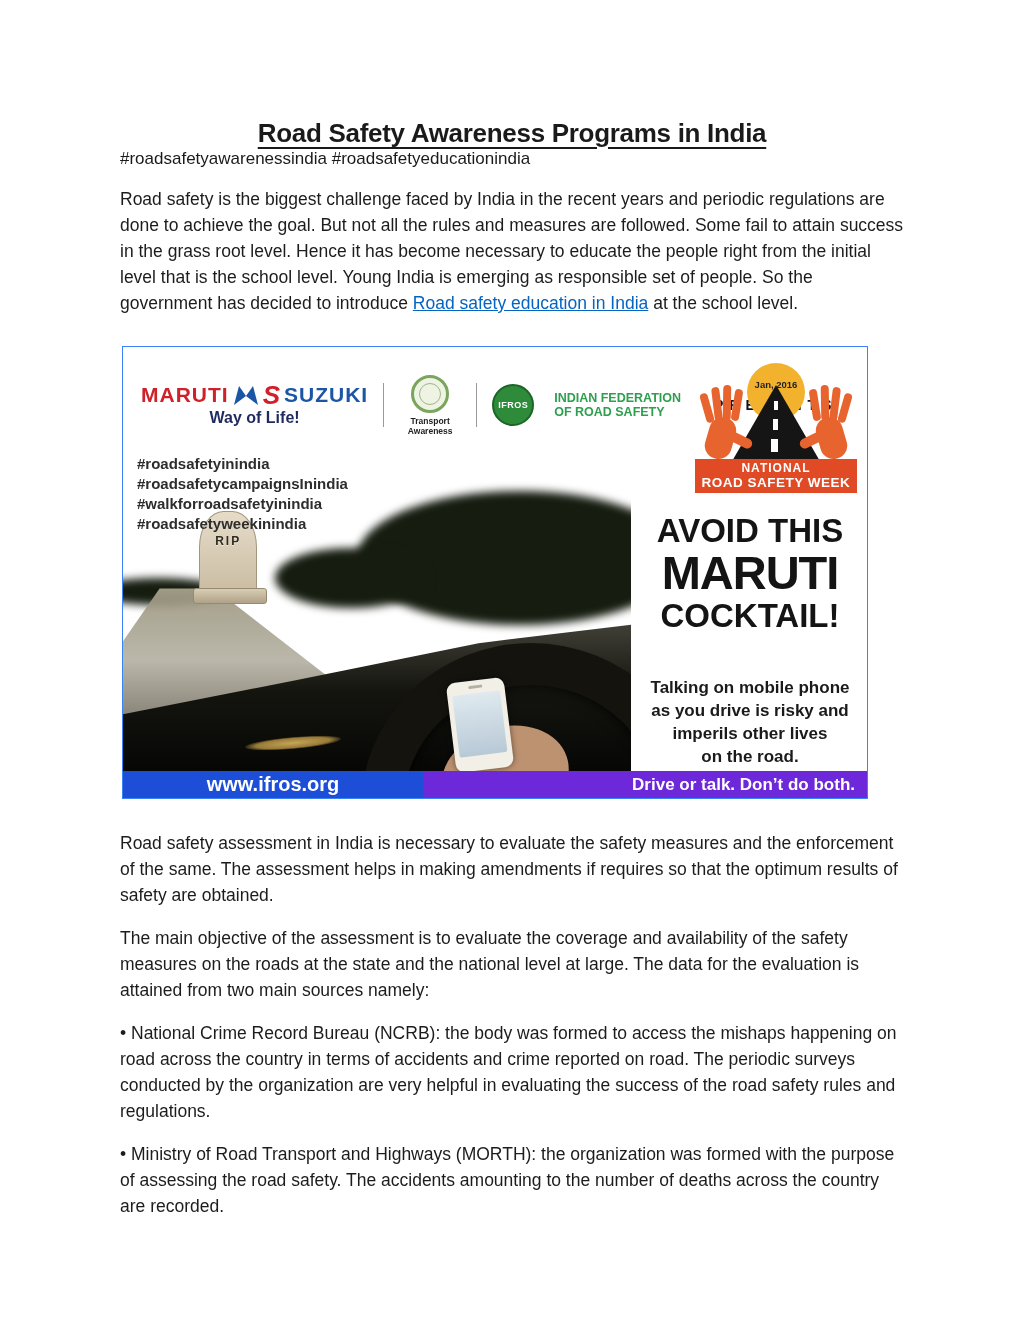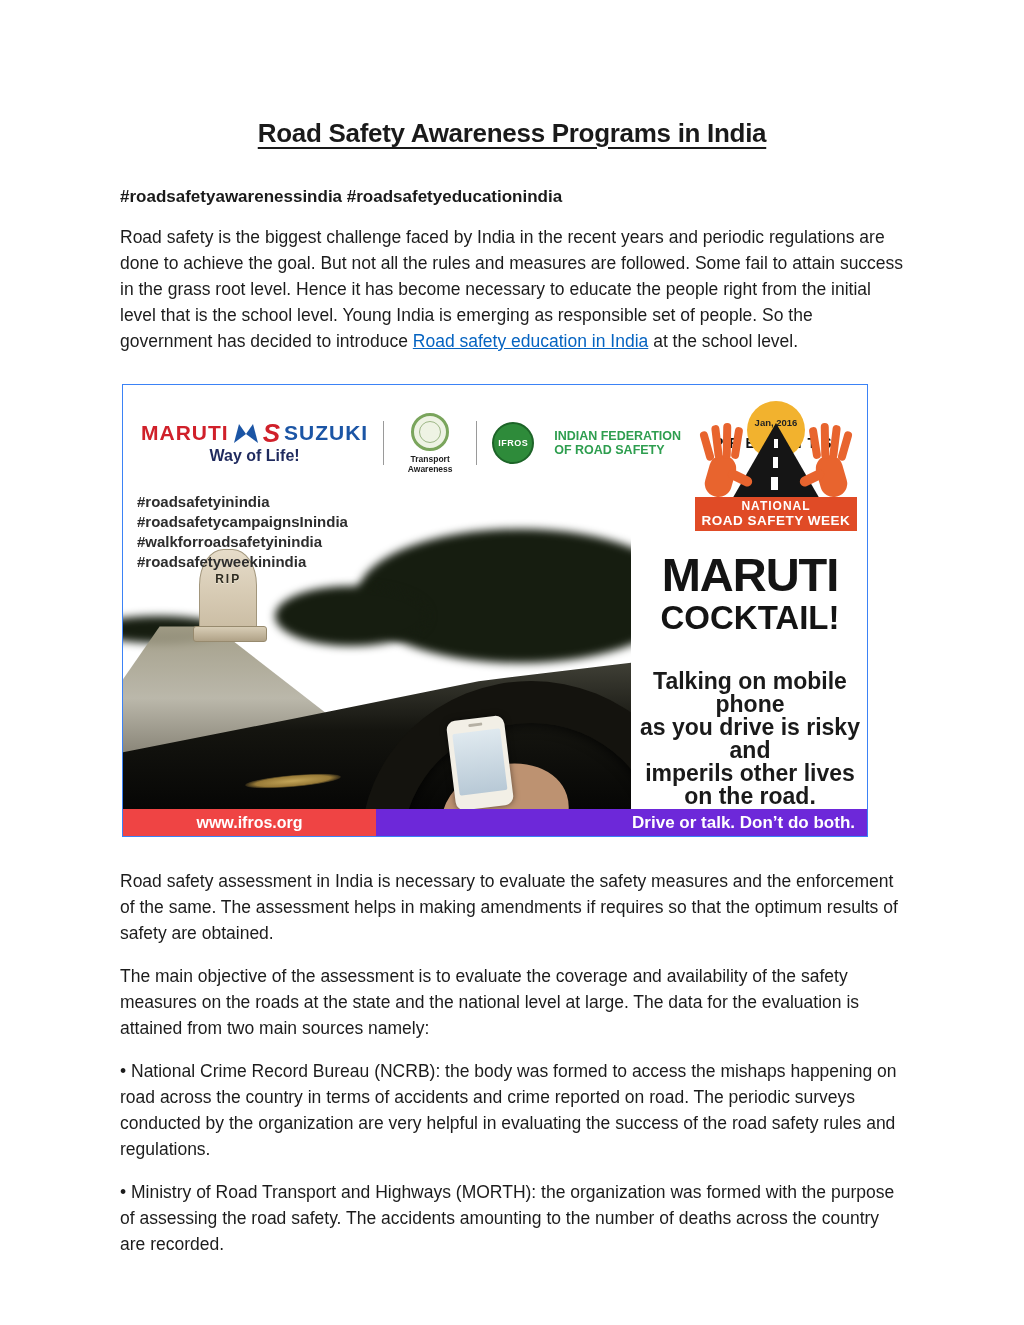--- a/index.html
+++ b/index.html
@@ -4,21 +4,21 @@
 <style>
   * { margin:0; padding:0; box-sizing:border-box; }
   html,body { width:1024px; background:#ffffff; font-family:"Liberation Sans", sans-serif; color:#1a1a1a; }
   body { height:1325px; position:relative; }
 
   .doc { padding:118px 120px 0 120px; }
 
   .doc-title { text-align:center; font-size:26px; font-weight:bold; letter-spacing:-0.3px; }
   .doc-title span { text-decoration:underline; text-underline-offset:5px; }
 
-  .hashtags-line { margin-top:38px; font-size:17px; font-weight:bold; }
+  .hashtags-line { font-size:17px; font-weight:normal; }
 
   p.body-text { margin-top:17px; font-size:17.5px; line-height:26px; font-weight:400; color:#1c1c1c; }
   a.doc-link { color:#0563c1; text-decoration:underline; cursor:pointer; }
 
   
   .poster { position:relative; margin:30px 0 0 2px; width:746px; height:453px; background:#ffffff; border:1px solid #3b82f6; overflow:hidden; }
 
   
   .poster-top { position:absolute; left:0; top:0; width:746px; height:90px; background:#fff; display:flex; align-items:center; padding:26px 0 0 18px; gap:15px; }
 
@@ -78,25 +78,25 @@
   .photo .phone .speaker { position:absolute; left:50%; top:5px; width:14px; height:3px; margin-left:-7px; background:#b5b0a4; border-radius:2px; }
 
   .photo-hashtags { position:absolute; left:14px; top:17px; z-index:6; font-size:15px; font-weight:600; color:#2d2d2d; line-height:20px; }
 
   
   .right-panel { position:absolute; left:508px; top:90px; width:238px; height:336px; background:#ffffff; text-align:center; z-index:2; }
   .headline { margin-top:76px; color:#141414; font-weight:800; }
   .headline .h1 { font-size:33px; line-height:36px; letter-spacing:0; }
   .headline .h2 { font-size:47px; line-height:47px; letter-spacing:-1px; }
   .headline .h3 { font-size:33px; line-height:40px; }
-  .message { margin-top:32px; font-size:23px; font-weight:bold; color:#1a1a1a; line-height:23px; }
+  .message { margin-top:40px; font-size:17px; font-weight:bold; color:#1a1a1a; line-height:23px; }
 
   
   .poster-bottom { position:absolute; left:0; bottom:0; width:746px; height:27px; display:flex; z-index:6; }
-  .web-box { width:253px; height:100%; background:#ef4444; color:#fff; font-size:16px; font-weight:bold; display:flex; align-items:center; justify-content:center; }
+  .web-box { width:300px; height:100%; background:#1d4ed8; color:#fff; font-size:20px; font-weight:bold; display:flex; align-items:center; justify-content:center; }
   .tagline-box { flex:1; height:100%; background:#6d28d9; color:#fff; font-size:17px; font-weight:bold; display:flex; align-items:center; justify-content:flex-end; padding-right:14px; }
 </style>
 </head>
 <body>
 
 <div class="doc">
 
   <h1 class="doc-title"><span>Road Safety Awareness Programs in India</span></h1>
 
   <div class="hashtags-line">#roadsafetyawarenessindia #roadsafetyeducationindia</div>
@@ -190,20 +190,21 @@
       <div class="photo-hashtags">
         <div>#roadsafetyinindia</div>
         <div>#roadsafetycampaignsInindia</div>
         <div>#walkforroadsafetyinindia</div>
         <div>#roadsafetyweekinindia</div>
       </div>
     </div>
 
     <div class="right-panel">
       <div class="headline">
+        <div class="h1">AVOID THIS</div>
         <div class="h2">MARUTI</div>
         <div class="h3">COCKTAIL!</div>
       </div>
       <div class="message">
         <div>Talking on mobile phone</div>
         <div>as you drive is risky and</div>
         <div>imperils other lives</div>
         <div>on the road.</div>
       </div>
     </div>

